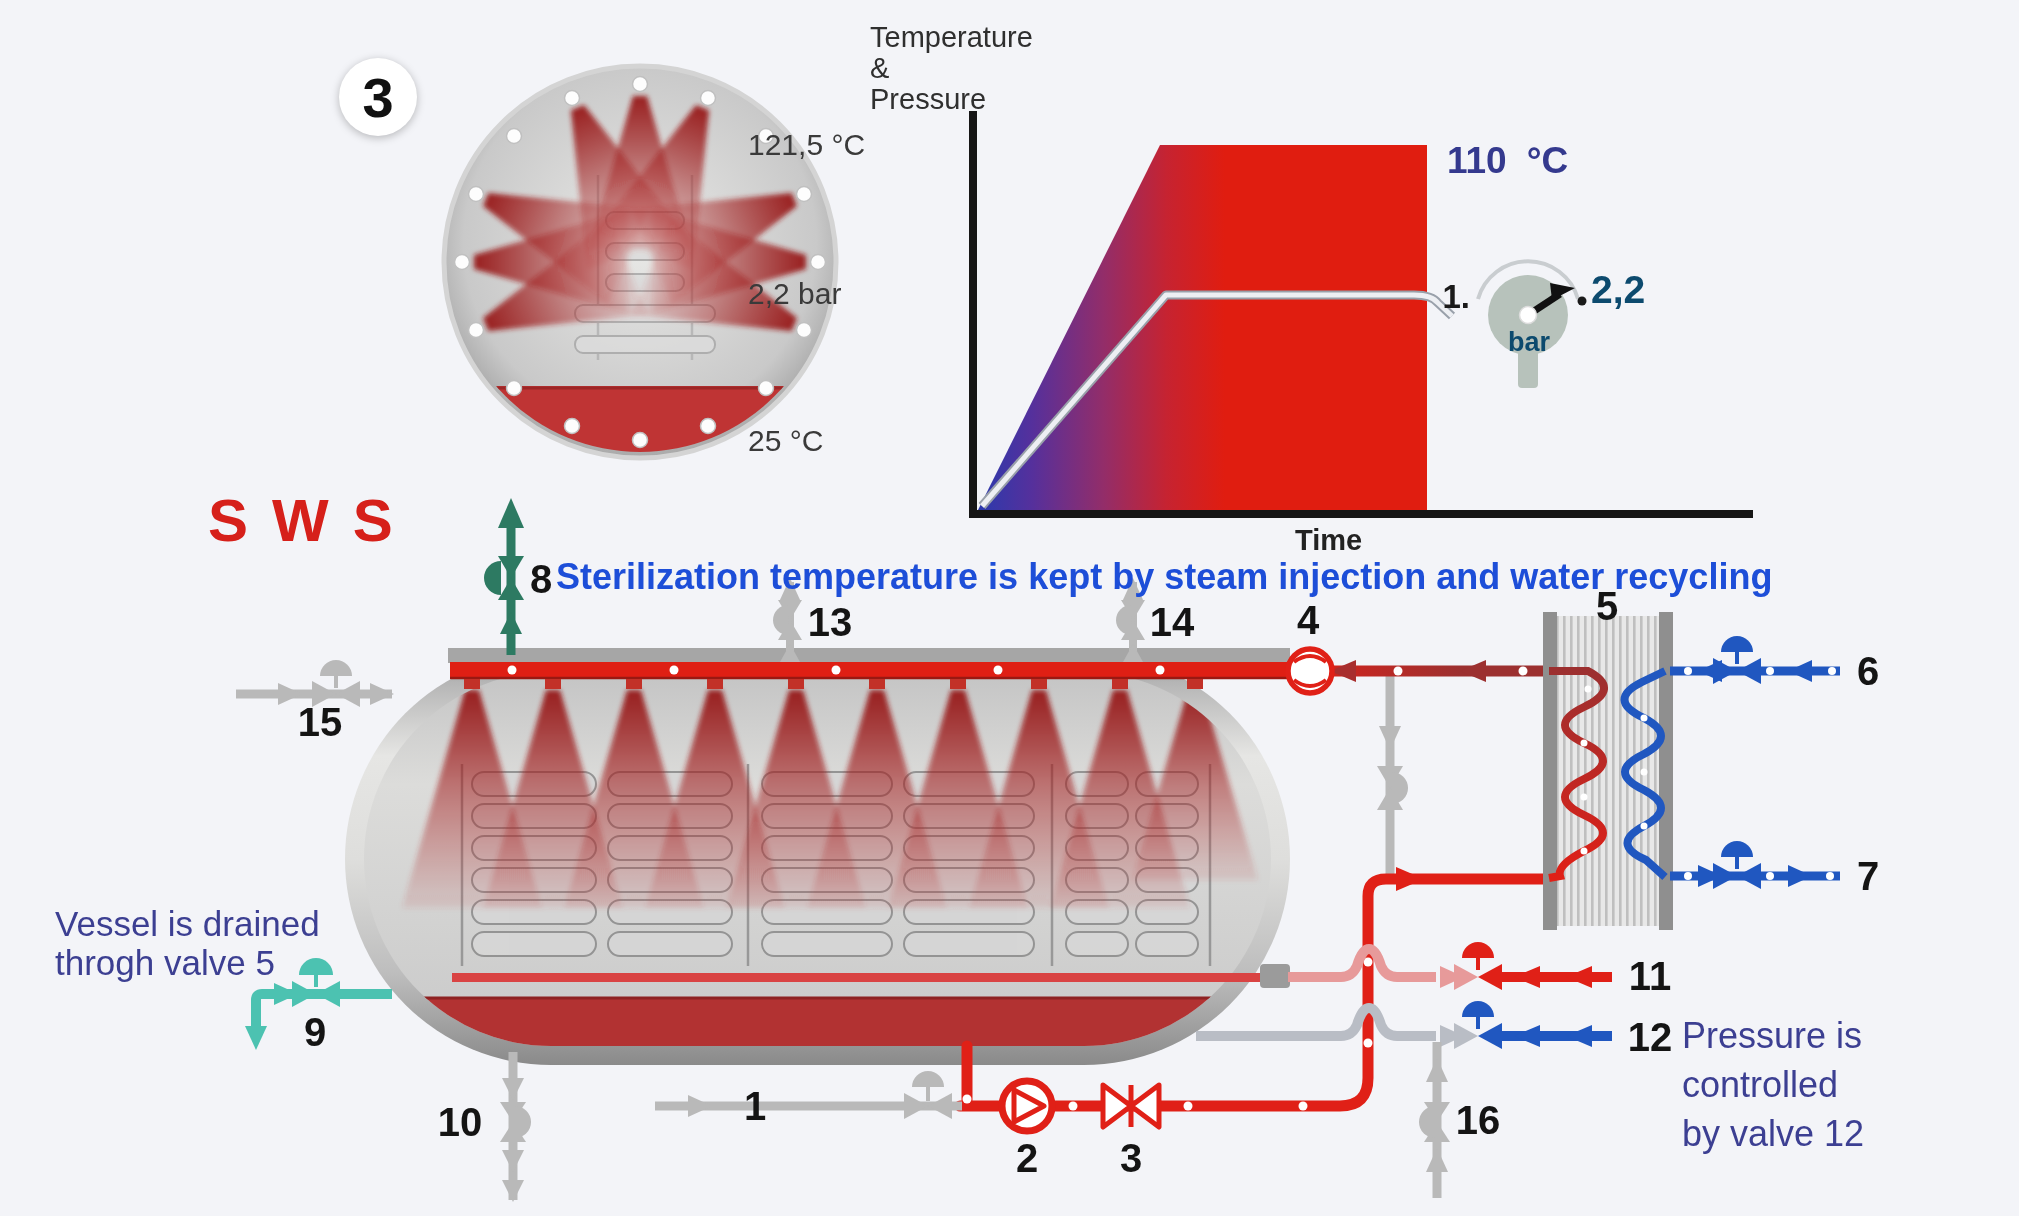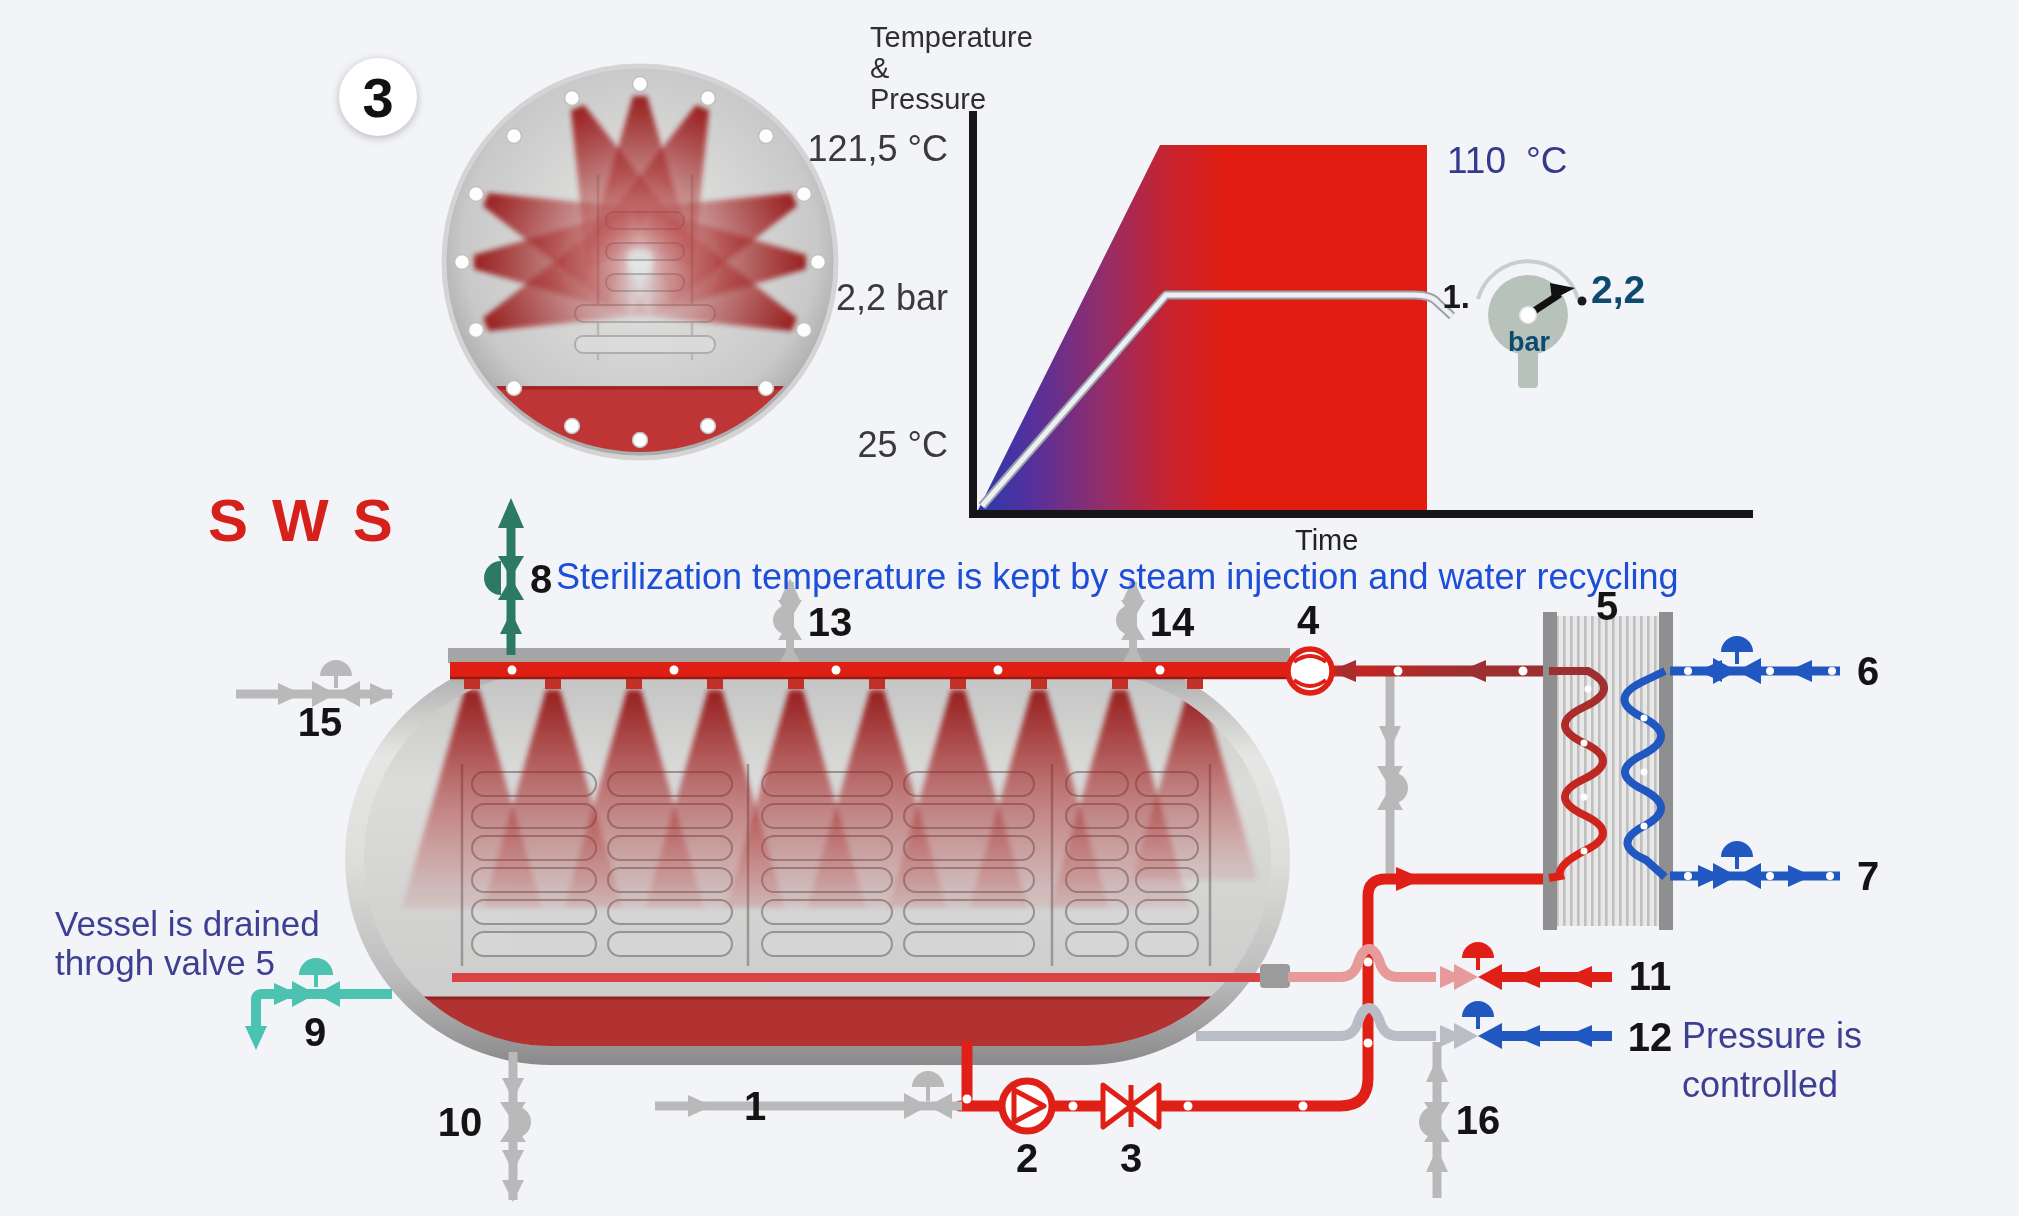--- a/index.html
+++ b/index.html
@@ -1,21 +1,21 @@
 <!DOCTYPE html>
 <html><head>
 <meta charset="utf-8">
 <style>
   html,body{margin:0;padding:0;background:#f3f4f8;}
   #stage{position:relative;width:2019px;height:1216px;background:#f3f4f8;overflow:hidden;
          font-family:"Liberation Sans", sans-serif;}
   #diagram-svg{position:absolute;left:0;top:0;}
-  .txt{position:absolute;white-space:nowrap;}
+  .txt{position:absolute;white-space:nowrap;font-weight:bold;}
   .num{position:absolute;width:64px;text-align:center;font-size:40px;font-weight:600;color:#141414;}
-  .ylab{position:absolute;left:748px;width:200px;text-align:right;font-size:36px;color:#3a3a3a;}
+  .ylab{position:absolute;left:748px;width:200px;text-align:left;font-size:30px;color:#3a3a3a;}
   #chart-title{position:absolute;left:870px;top:22px;width:226px;
                font-size:29px;line-height:31px;color:#2f2f2f;}
   #logo-sws{position:absolute;left:208px;top:444px;font-size:60px;font-weight:800;
             letter-spacing:24px;color:#d6201a;margin-top:42px;}
   #sterilization-note{position:absolute;left:556px;top:556px;font-size:36px;color:#1d4ed8;}
   #temp-now{position:absolute;left:1447px;top:140px;font-size:37px;color:#34398e;}
   #temp-now .unit{margin-left:20px;}
   #time-label{position:absolute;left:1295px;top:524px;width:110px;text-align:left;
               font-size:29px;color:#222;}
   #drain-note{position:absolute;left:55px;top:904px;font-size:35px;line-height:39px;color:#3c3f92;}
@@ -483,20 +483,21 @@
 
 <div id="sterilization-note" class="txt">Sterilization temperature is kept by steam injection and water recycling</div>
 
 <div id="drain-note">
   <div>Vessel is drained</div>
   <div>throgh valve 5</div>
 </div>
 
 <div id="pressure-note">
   <div>Pressure is controlled</div>
+  <div>by valve 12</div>
 </div>
 
 <div class="num" style="left:723px;top:1084px">1</div>
 <div class="num" style="left:995px;top:1136px">2</div>
 <div class="num" style="left:1099px;top:1136px">3</div>
 <div class="num" style="left:1276px;top:598px">4</div>
 <div class="num" style="left:1575px;top:584px">5</div>
 <div class="num" style="left:1836px;top:649px">6</div>
 <div class="num" style="left:1836px;top:854px">7</div>
 <div class="num" style="left:509px;top:557px">8</div>

